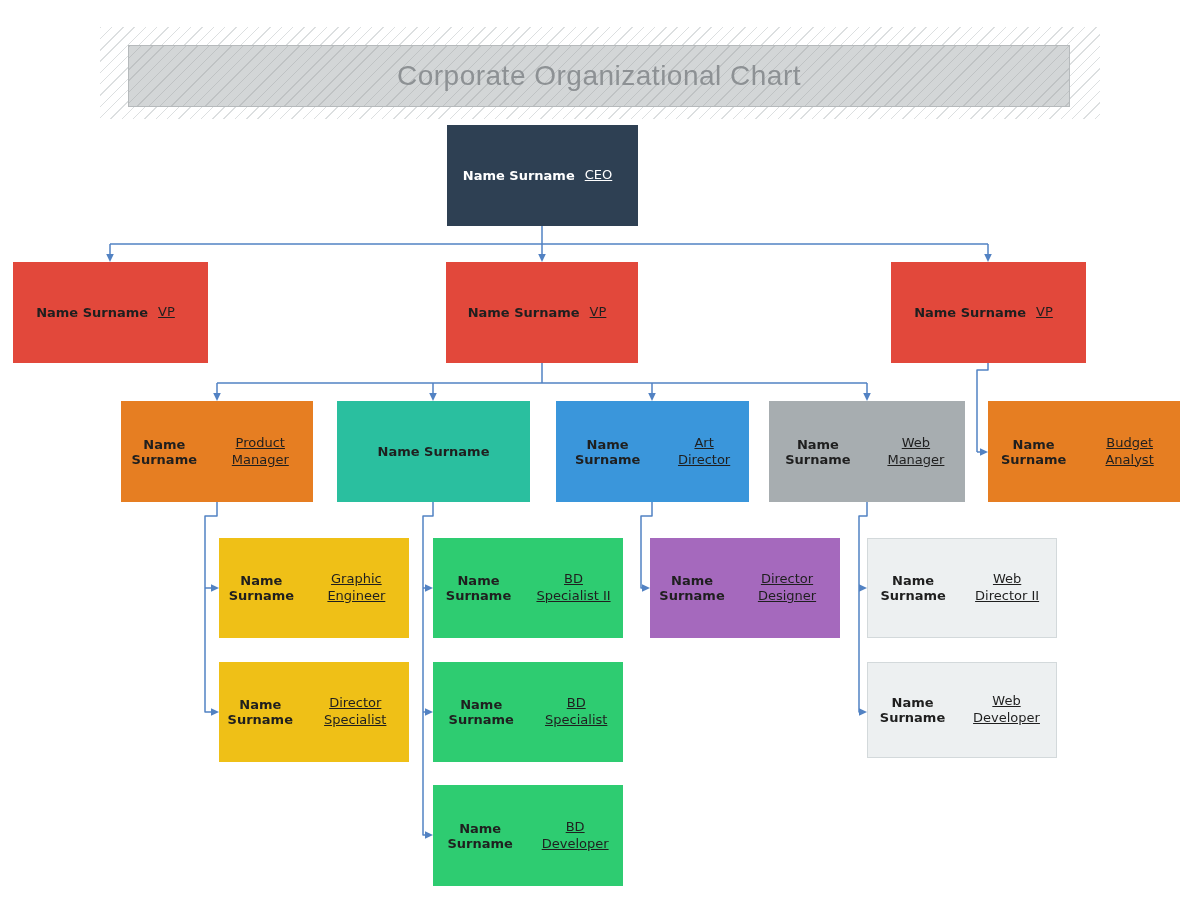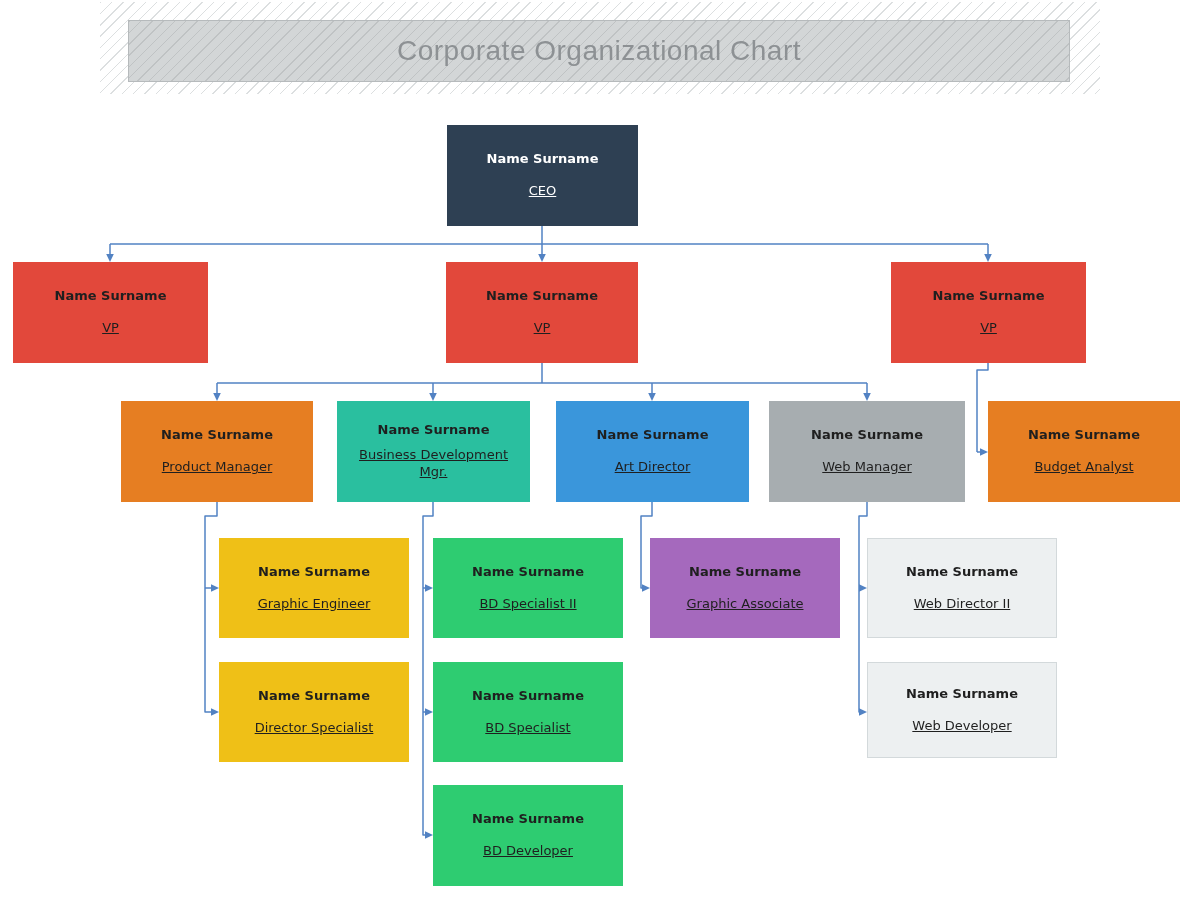--- a/index.html
+++ b/index.html
@@ -4,36 +4,36 @@
 <style>
   html,body { margin:0; padding:0; }
   body {
     width:1192px; height:900px; position:relative;
     background:#ffffff;
     font-family:"DejaVu Sans", sans-serif;
     overflow:hidden;
   }
   
   .title-band {
-    position:absolute; left:100px; top:2px; width:1000px; height:92px;
+    position:absolute; left:100px; top:27px; width:1000px; height:92px;
     background:repeating-linear-gradient(135deg, #dcdfe0 0 1px, transparent 1px 8px);
     text-align:center;
   }
   .title-box {
     position:absolute; left:28px; top:18px; width:940px; height:60px;
     border:1px solid #b6babc;
     background:repeating-linear-gradient(135deg, rgba(140,144,146,0.28) 0 1px, transparent 1px 8px), #d3d6d7;
     display:flex; align-items:center; justify-content:center;
     font-family:"Liberation Sans", sans-serif;
     font-size:28px; font-weight:400; letter-spacing:0.5px;
   }
   
   .node {
     position:absolute; box-sizing:border-box;
-    display:flex; flex-direction:column; align-items:center; justify-content:center;
+    display:flex; flex-direction:row; align-items:center; justify-content:center;
     row-gap:17px; text-align:center;
   }
   .node .name { font-size:13px; font-weight:bold; }
   .node .role { font-size:13px; line-height:1.3; padding:0 10px;text-decoration:underline; }
   
   svg.wires {
     position:absolute; left:0; top:0; width:1192px; height:900px;
     pointer-events:none;
   }
   svg.wires path.c {
@@ -104,21 +104,20 @@
   <div class="role">VP</div>
 </div>
 
 <div class="node" style="left: 121px; top: 401px; width: 192px; height: 101px; background-color: rgb(230, 126, 34); color: rgb(31, 31, 31);">
   <div class="name">Name Surname</div>
   <div class="role">Product Manager</div>
 </div>
 
 <div class="node" style="left: 337px; top: 401px; width: 193px; height: 101px; row-gap: 10px; background-color: rgb(42, 191, 159); color: rgb(31, 31, 31);">
   <div class="name">Name Surname</div>
-  <div class="role">Business Development Mgr.</div>
 </div>
 
 <div class="node" style="left: 556px; top: 401px; width: 193px; height: 101px; background-color: rgb(58, 150, 219); color: rgb(31, 31, 31);">
   <div class="name">Name Surname</div>
   <div class="role">Art Director</div>
 </div>
 
 <div class="node" style="left: 769px; top: 401px; width: 196px; height: 101px; background-color: rgb(167, 173, 176); color: rgb(31, 31, 31);">
   <div class="name">Name Surname</div>
   <div class="role">Web Manager</div>
@@ -134,21 +133,21 @@
   <div class="role">Graphic Engineer</div>
 </div>
 
 <div class="node" style="left: 433px; top: 538px; width: 190px; height: 100px; background-color: rgb(46, 204, 113); color: rgb(31, 31, 31);">
   <div class="name">Name Surname</div>
   <div class="role">BD Specialist II</div>
 </div>
 
 <div class="node" style="left: 650px; top: 538px; width: 190px; height: 100px; background-color: rgb(165, 105, 189); color: rgb(31, 31, 31);">
   <div class="name">Name Surname</div>
-  <div class="role">Graphic Associate</div>
+  <div class="role">Director Designer</div>
 </div>
 
 <div class="node" style="left: 867px; top: 538px; width: 190px; height: 100px; background-color: rgb(237, 240, 241); color: rgb(31, 31, 31); border: 1px solid rgb(211, 217, 219);">
   <div class="name">Name Surname</div>
   <div class="role">Web Director II</div>
 </div>
 
 <div class="node" style="left: 219px; top: 662px; width: 190px; height: 100px; background-color: rgb(239, 192, 23); color: rgb(31, 31, 31);">
   <div class="name">Name Surname</div>
   <div class="role">Director Specialist</div>

